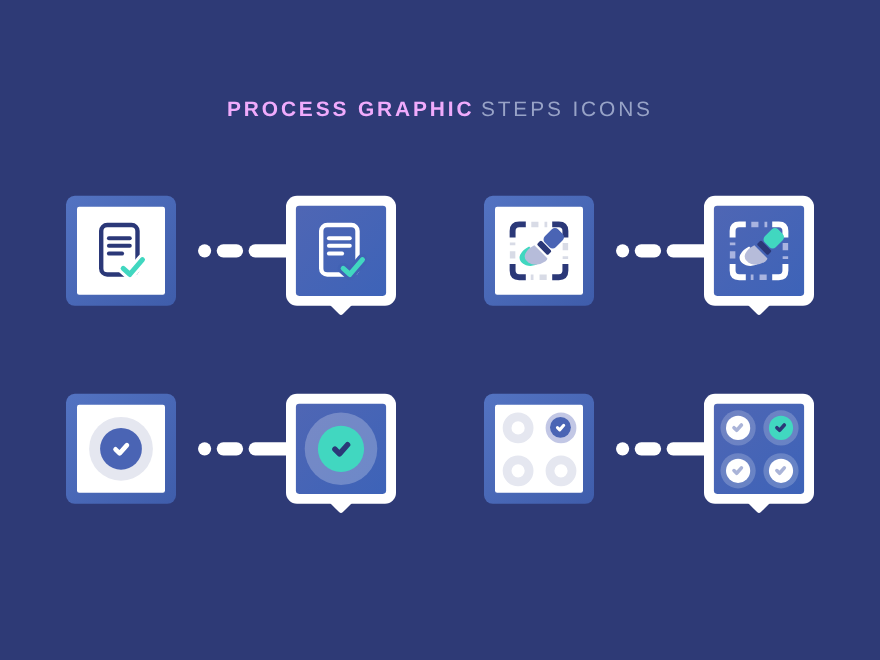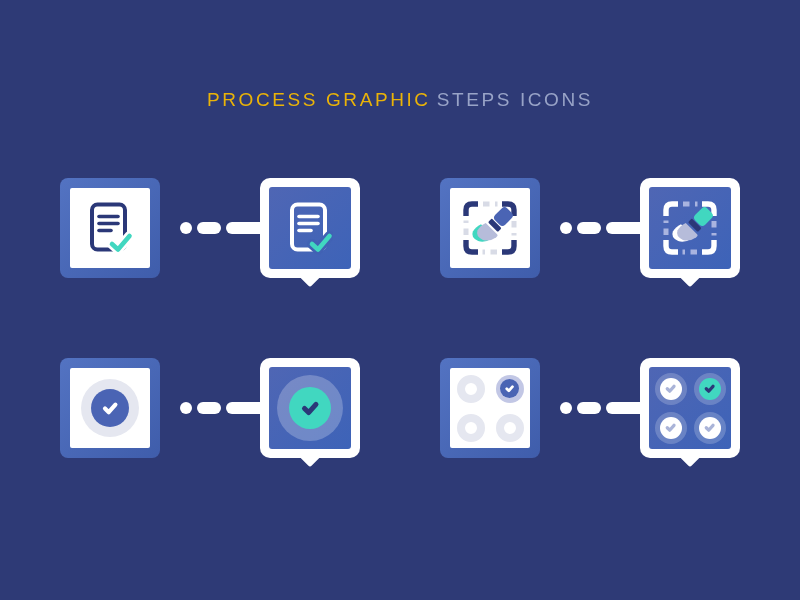--- a/index.html
+++ b/index.html
@@ -9,21 +9,21 @@
     font-family:"Liberation Sans", sans-serif;
   }
   #stage{position:relative;width:800px;height:600px;}
 
   
   .title{
     position:absolute;top:89px;left:0;width:100%;
     text-align:center;font-size:19px;letter-spacing:2.6px;
     color:#fff;white-space:nowrap;
   }
-  .title .bold{font-weight:normal;color:#eab308;}
+  .title .bold{font-weight:bold;color:#f0abfc;}
   .title .light{font-weight:normal;color:var(--c-title-light,#98a3c7);margin-left:6px;}
 
   
   .pair{position:absolute;width:300px;height:120px;}
 
   
   .tile-light{
     position:absolute;left:0;top:0;width:100px;height:100px;
     border-radius:8px;padding:10px;box-sizing:border-box;
     background:linear-gradient(135deg,var(--c-tile-border-light,#5373c2),var(--c-tile-border-dark,#3f5dab));

